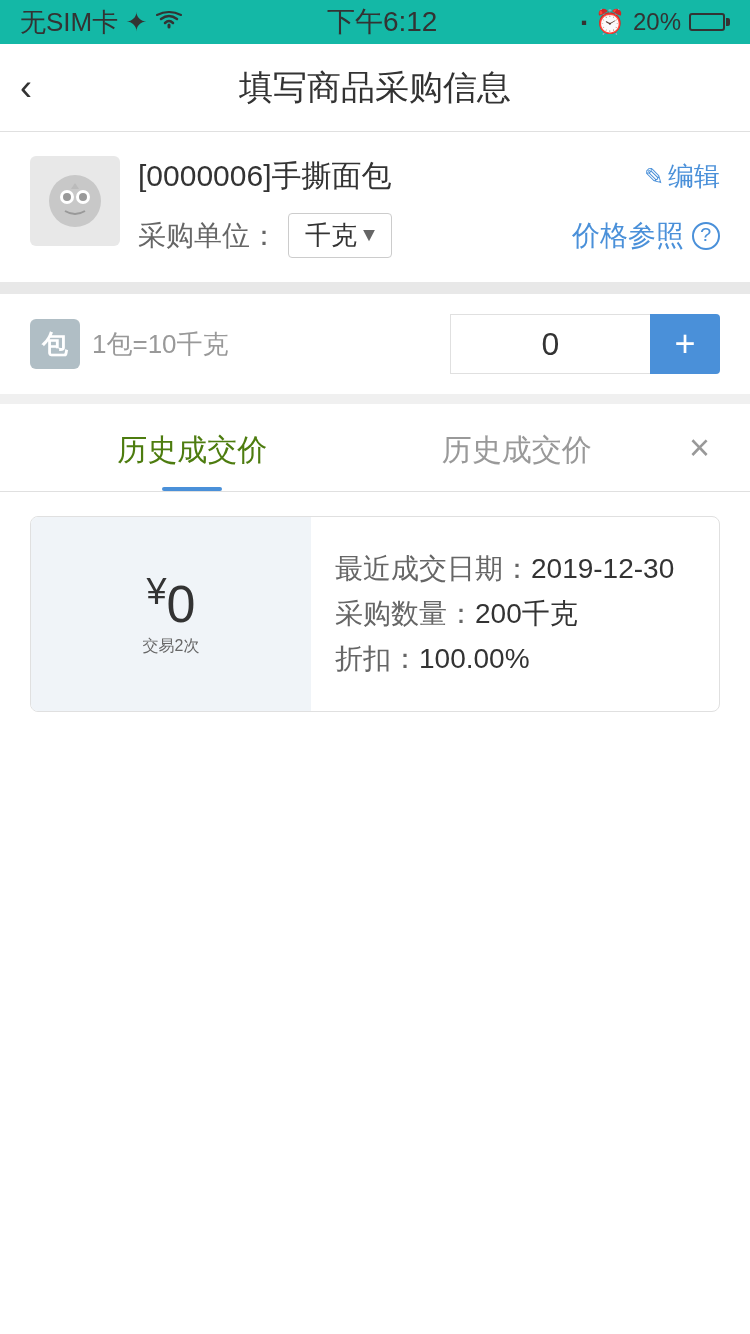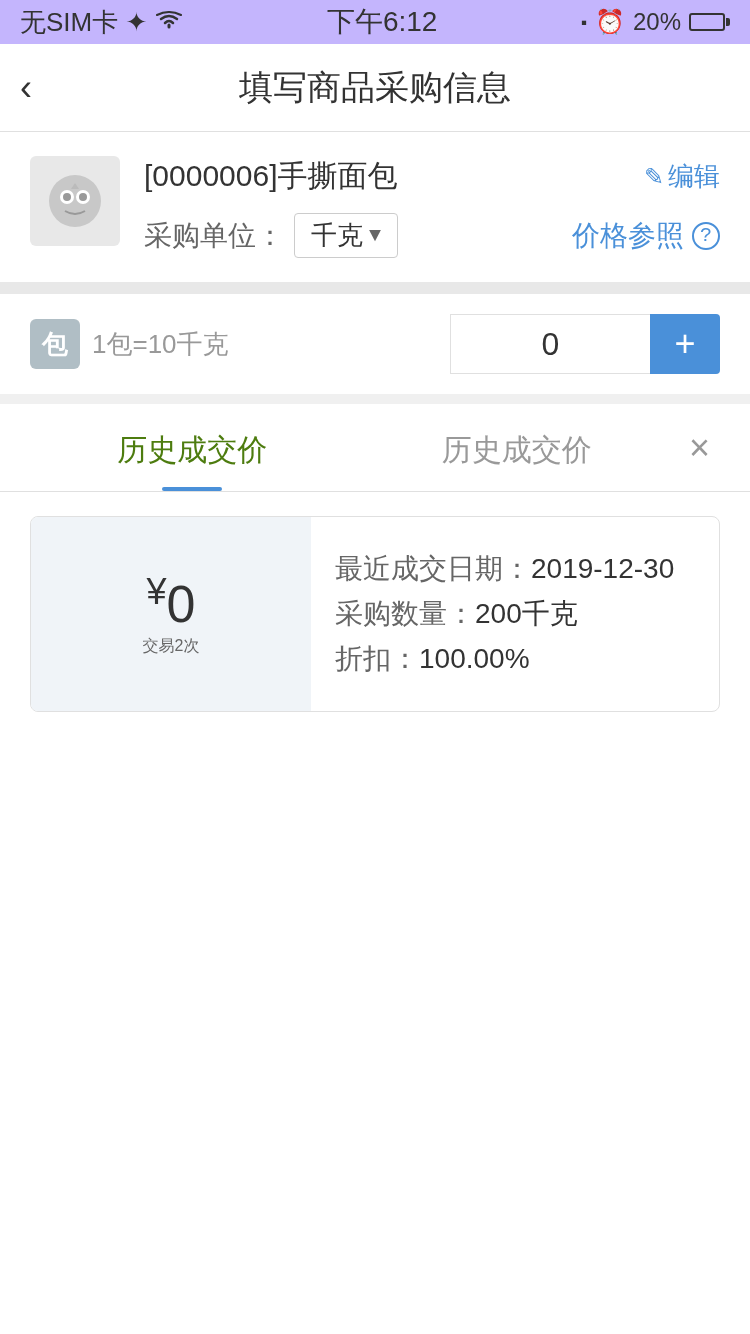--- a/index.html
+++ b/index.html
@@ -9,21 +9,21 @@
       min-height: 1334px;
       font-family: -apple-system, "PingFang SC", "Microsoft YaHei", sans-serif;
       background: #f0f0f0;
       overflow-x: hidden;
     }
 
     
     .status-bar {
       width: 750px;
       height: 44px;
-      background: #c4b5fd;
+      background: #14b8a6;
       display: flex;
       align-items: center;
       justify-content: space-between;
       padding: 0 20px;
       font-size: 26px;
       color: #333;
     }
     .status-left { display: flex; align-items: center; gap: 8px; }
     .status-center { font-size: 28px; font-weight: 500; }
     .status-right { display: flex; align-items: center; gap: 8px; font-size: 24px; }
@@ -76,21 +76,21 @@
     
     .product-card {
       width: 750px;
       background: #fff;
       padding: 24px 30px;
       margin-top: 0;
     }
     .product-row {
       display: flex;
       align-items: flex-start;
-      gap: 24px;
+      gap: 18px;
     }
     .product-thumb {
       width: 90px;
       height: 90px;
       background: #e8e8e8;
       border-radius: 6px;
       display: flex;
       align-items: center;
       justify-content: center;
       flex-shrink: 0;

